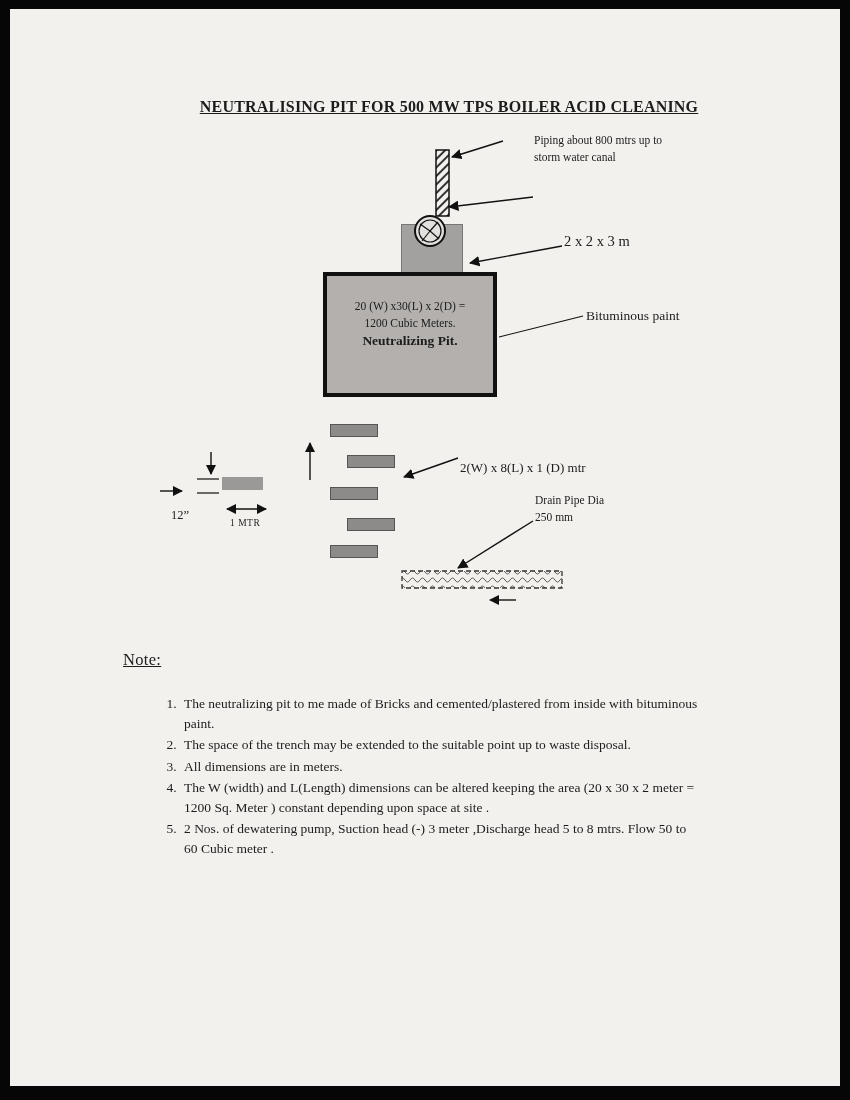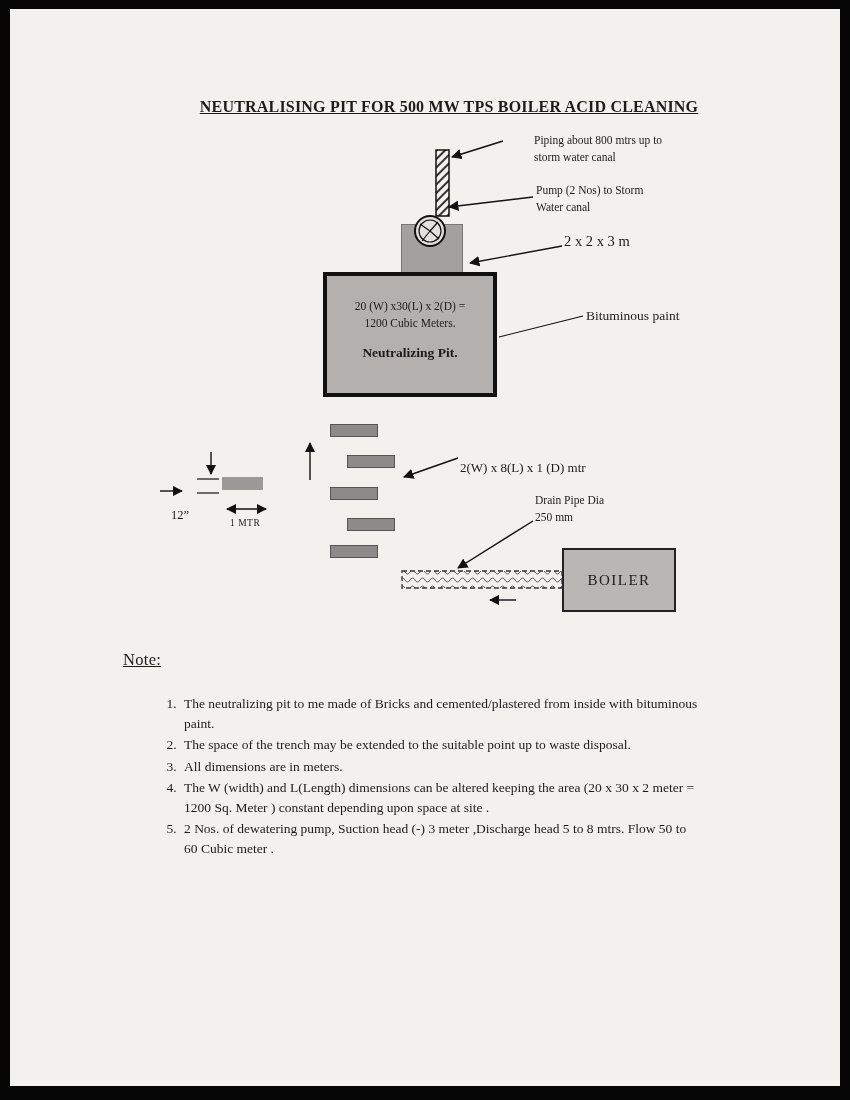--- a/index.html
+++ b/index.html
@@ -36,21 +36,21 @@
 
   .housing{
     position:absolute;left:401px;top:224px;width:62px;height:50px;
     background:var(--housing-fill);border:1px solid #777;
   }
   .pit{
     position:absolute;left:323px;top:272px;width:174px;height:125px;
     background:var(--box-fill);border:4px solid #111;
   }
   .pit-formula{margin-top:22px;text-align:center;font-size:11.5px;line-height:1.5;white-space:pre-line;}
-  .pit-name{margin-top:12px;text-align:center;font-size:13.5px;font-weight:bold;}
+  .pit-name{text-align:center;font-size:13.5px;font-weight:bold;}
 
   .trench{
     position:absolute;left:322px;top:386px;width:79px;height:204px;
     background:var(--box-fill);border:4px solid #111;
   }
   .trench-label{
     margin:5px 0 0 6px;font-size:11px;font-weight:bold;
     font-family:"Liberation Sans","DejaVu Sans",sans-serif;
     letter-spacing:1px;line-height:1.3;white-space:pre-line;
   }
@@ -115,23 +115,20 @@
 1200 Cubic Meters.</div>
     <div class="pit-name">Neutralizing Pit.</div>
   </div>
 
   <div class="baffle b1"></div>
   <div class="baffle b2"></div>
   <div class="baffle b3"></div>
   <div class="baffle b4"></div>
   <div class="baffle b5"></div>
 
-  <div class="boiler">
-    <span>BOILER</span>
-  </div>
 
   <div class="dim-bar"></div>
 
   <svg class="overlay" width="850" height="1100" viewBox="0 0 850 1100">
     <defs>
       <marker id="arr" viewBox="0 0 10 10" refX="9" refY="5" markerWidth="7.5" markerHeight="7.5" orient="auto-start-reverse">
         <path d="M0,0 L10,5 L0,10 z" fill="#111"></path>
       </marker>
       <pattern id="hatch" width="6" height="6" patternUnits="userSpaceOnUse" patternTransform="rotate(45)">
         <rect class="pipe-hatch-bg" width="6" height="6"></rect>
@@ -167,22 +164,20 @@
     <line class="leader" x1="310" y1="480" x2="310" y2="443" marker-end="url(#arr)"></line>
     <line class="leader" x1="211" y1="452" x2="211" y2="474" marker-end="url(#arr)"></line>
     <line class="leader" x1="160" y1="491" x2="182" y2="491" marker-end="url(#arr)"></line>
     <line class="plainline" x1="197" y1="479" x2="219" y2="479"></line>
     <line class="plainline" x1="197" y1="493" x2="219" y2="493"></line>
     <line class="leader" x1="227" y1="509" x2="266" y2="509" marker-start="url(#arr)" marker-end="url(#arr)"></line>
   </svg>
 
   <div class="lbl lbl-piping">Piping about 800 mtrs up to
 storm water canal</div>
-  <div class="lbl lbl-pump">Pump (2 Nos)  to Storm
-Water canal</div>
   <div class="lbl lbl-dim1">2 x 2 x 3 m</div>
   <div class="lbl lbl-bitum">Bituminous paint</div>
   <div class="lbl lbl-trenchdim">2(W) x 8(L) x 1 (D) mtr</div>
   <div class="lbl lbl-drain">Drain Pipe Dia
 250 mm</div>
   <div class="lbl lbl-12">12”</div>
   <div class="lbl lbl-1mtr">1 MTR</div>
 </div>
 
 <div class="note-heading">Note:</div>

